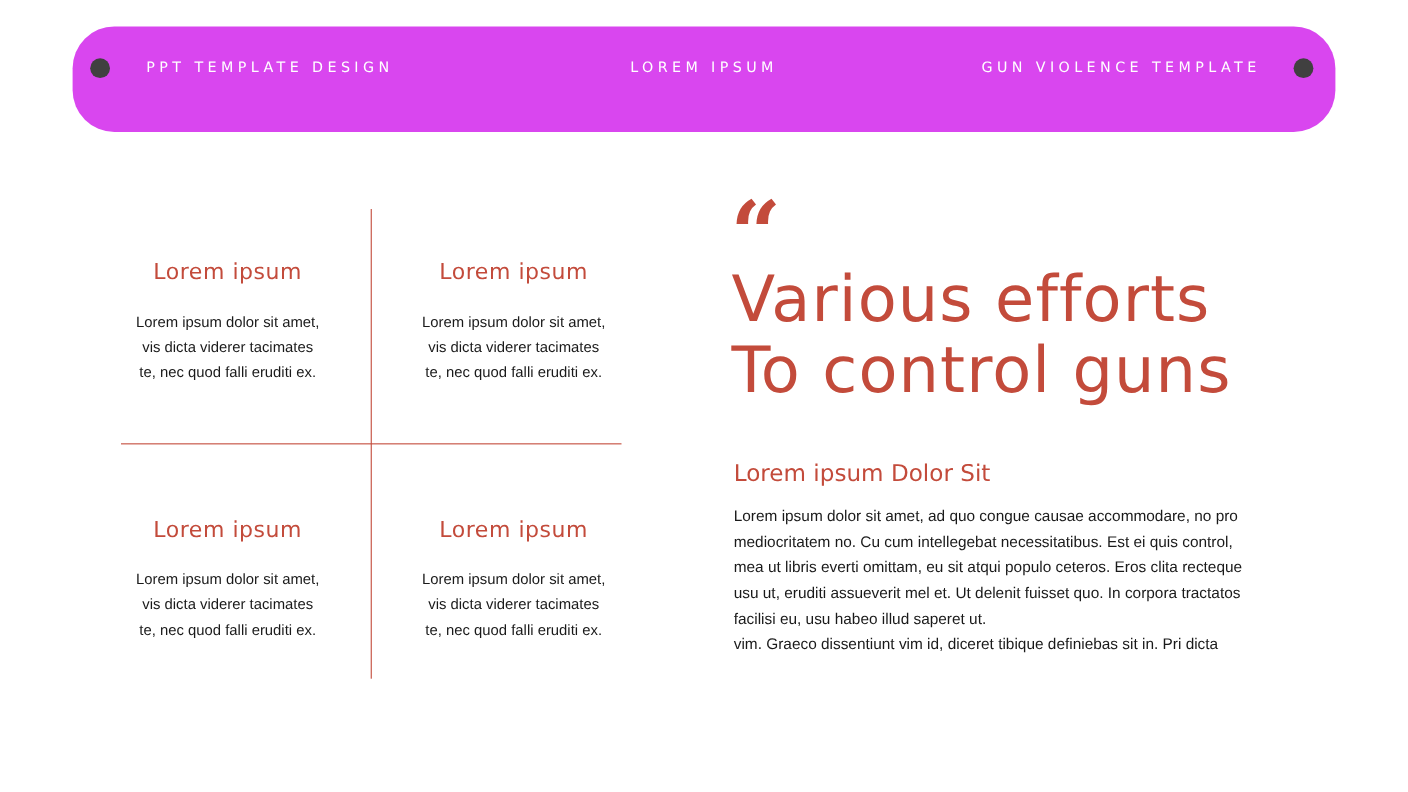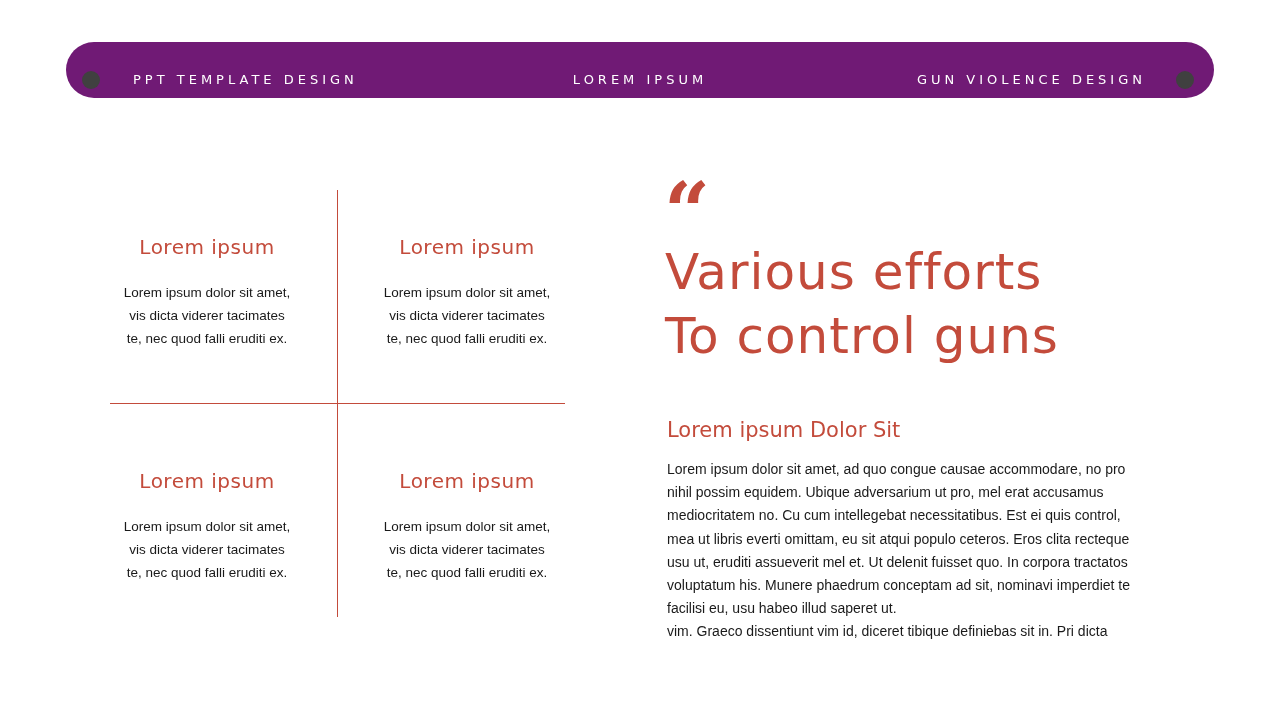--- a/index.html
+++ b/index.html
@@ -1,21 +1,21 @@
 <!DOCTYPE html>
 <html><head>
   <meta charset="utf-8">
   <style>
     * { margin: 0; padding: 0; box-sizing: border-box; }
     html, body { width: 1280px; height: 720px; background: #ffffff; overflow: hidden; }
     body { position: relative; font-family: "DejaVu Sans", sans-serif; }
 
     .header-bar {
-      position: absolute; left: 66px; top: 42px; width: 1148px; height: 56px;
-      background: #701a75; border-radius: 38px;
+      position: absolute; left: 66px; top: 24px; width: 1148px; height: 96px;
+      background: #d946ef; border-radius: 38px;
     }
     .header-dot {
       position: absolute; top: 29px; width: 18px; height: 18px; border-radius: 50%;
       background: #404040;
     }
     .header-dot.left { left: 16px; }
     .header-dot.right { right: 20px; }
     .header-text {
       position: absolute; top: 30px; color: #ffffff; font-size: 13px;
       letter-spacing: 4px; font-family: "DejaVu Sans", sans-serif; white-space: nowrap;
@@ -41,40 +41,40 @@
     .cell.c2 { left: 347px; top: 235px; }
     .cell.c3 { left: 87px; top: 469px; }
     .cell.c4 { left: 347px; top: 469px; }
 
     .quote-mark {
       position: absolute; left: 664px; top: 172px; color: #c34b3b;
       font-family: "DejaVu Serif", serif; font-size: 80px; line-height: 80px; font-weight: bold;
     }
     .headline {
       position: absolute; left: 665px; top: 240px; color: #c34b3b;
-      font-family: "DejaVu Sans", sans-serif; font-size: 50px; line-height: 64px;
+      font-family: "DejaVu Sans", sans-serif; font-size: 58px; line-height: 64px;
       letter-spacing: 1px; white-space: nowrap;
     }
     .subhead {
       position: absolute; left: 667px; top: 418px; color: #c34b3b;
       font-family: "DejaVu Sans", sans-serif; font-size: 21px; line-height: 24px;
     }
     .paragraph {
       position: absolute; left: 667px; top: 458px; width: 500px; color: #1a1a1a;
       font-family: "Liberation Sans", sans-serif; font-size: 14px; line-height: 23.2px;
     }
   </style>
 </head>
 <body>
 
 <div class="header-bar">
   <span class="header-dot left"></span>
   <span class="header-text left">PPT TEMPLATE DESIGN</span>
   <span class="header-text center">LOREM IPSUM</span>
-  <span class="header-text right">GUN VIOLENCE DESIGN</span>
+  <span class="header-text right">GUN VIOLENCE TEMPLATE</span>
   <span class="header-dot right"></span>
 </div>
 
 <div class="grid-v"></div>
 <div class="grid-h"></div>
 
 <div class="cell c1">
   <div class="cell-title">Lorem ipsum</div>
   <div class="cell-body">
     <div>Lorem ipsum dolor sit amet,</div>
@@ -114,20 +114,18 @@
 
 <div class="headline">
   <div>Various efforts</div>
   <div>To control guns</div>
 </div>
 
 <div class="subhead">Lorem ipsum Dolor Sit</div>
 
 <div class="paragraph">
   <div>Lorem ipsum dolor sit amet, ad quo congue causae accommodare, no pro</div>
-  <div>nihil possim equidem. Ubique adversarium ut pro, mel erat accusamus</div>
   <div>mediocritatem no. Cu cum intellegebat necessitatibus. Est ei quis control,</div>
   <div>mea ut libris everti omittam, eu sit atqui populo ceteros. Eros clita recteque</div>
   <div>usu ut, eruditi assueverit mel et. Ut delenit fuisset quo. In corpora tractatos</div>
-  <div>voluptatum his. Munere phaedrum conceptam ad sit, nominavi imperdiet te</div>
   <div>facilisi eu, usu habeo illud saperet ut.</div>
   <div>vim. Graeco dissentiunt vim id, diceret tibique definiebas sit in. Pri dicta</div>
 </div>
 
 </body></html>

